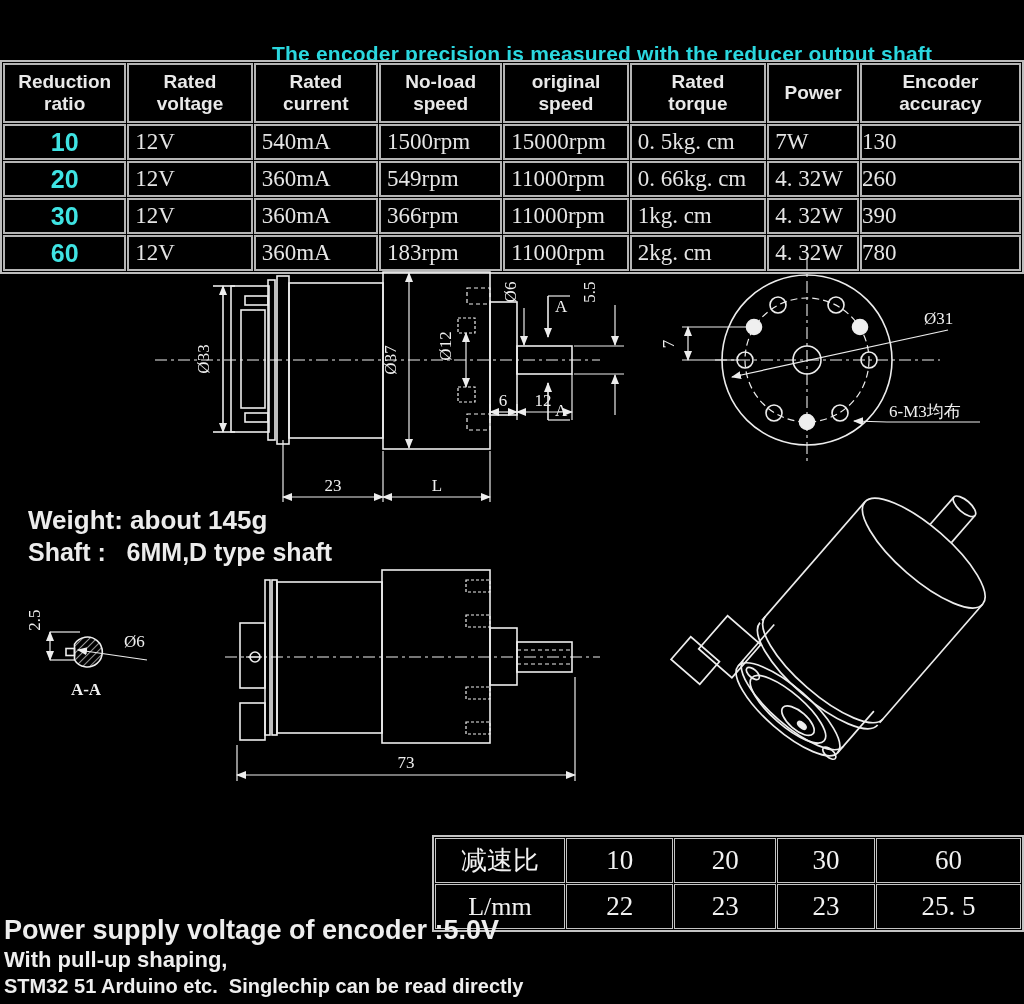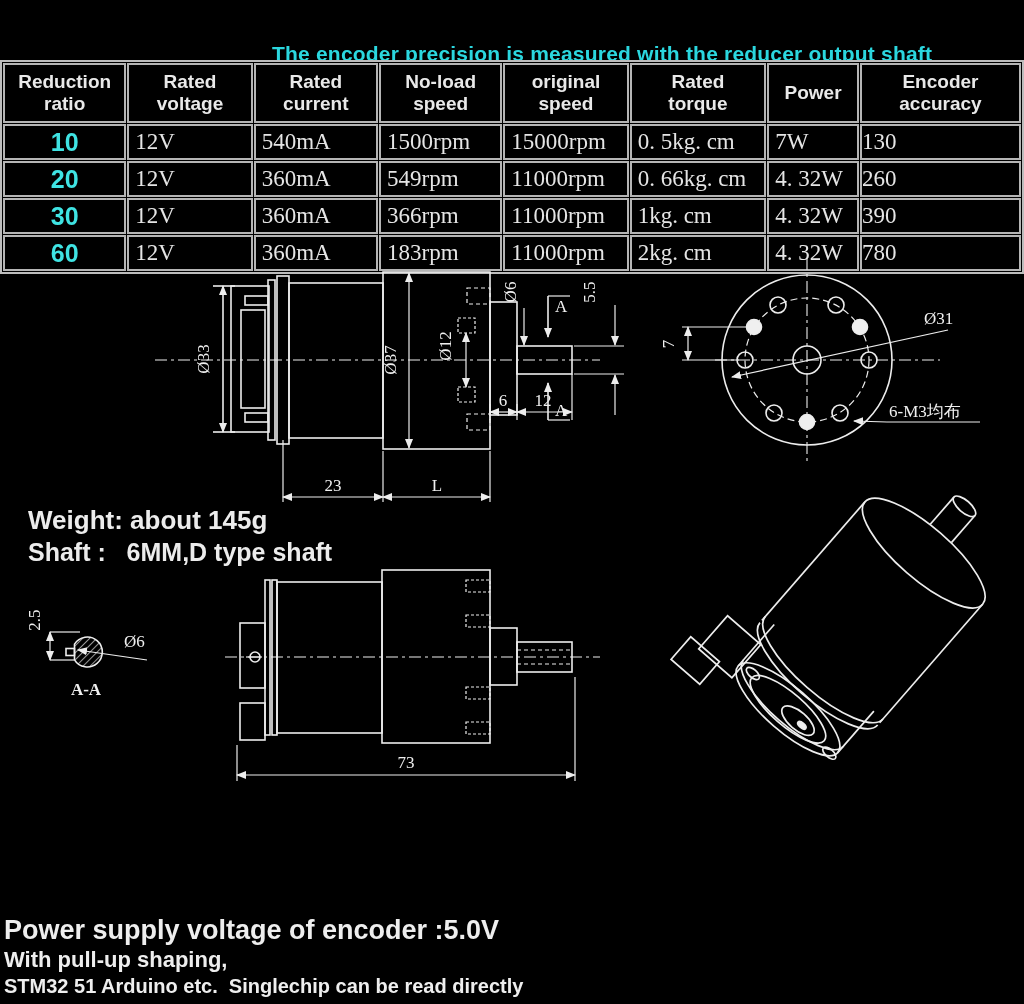--- a/index.html
+++ b/index.html
@@ -315,18 +315,45 @@
       <ellipse cx="89" cy="225" rx="4" ry="8"></ellipse>
 
       <rect x="82" y="58" width="44" height="44"></rect>
       <rect x="56" y="44" width="30" height="38"></rect>
     </g>
   </svg>
 
   <div class="note weight">Weight: about 145g</div>
   <div class="note shaft">Shaft :   6MM,D type shaft</div>
 
+  <div class="len-wrap">
+    <table class="len">
+      <colgroup>
+        <col style="width:137px">
+          <col style="width:119px">
+          <col style="width:112px">
+        <col style="width:108px">
+          <col style="width:158px">
+      </colgroup>
+      <tbody>
+          <tr>
+        <td class="lab">减速比</td>
+        <td>10</td>
+        <td>20</td>
+        <td>30</td>
+        <td>60</td>
+      </tr>
+      <tr>
+        <td class="lab">L/mm</td>
+        <td>22</td>
+        <td>23</td>
+        <td>23</td>
+        <td>25. 5</td>
+      </tr>
+    </tbody>
+      </table>
+  </div>
 
   <div class="footer-line f1">Power supply voltage of encoder :5.0V</div>
   <div class="footer-line f2">With pull-up shaping,</div>
   <div class="footer-line f3">STM32 51 Arduino etc.  Singlechip can be read directly</div>
 
 </div>
 
 </body></html>

